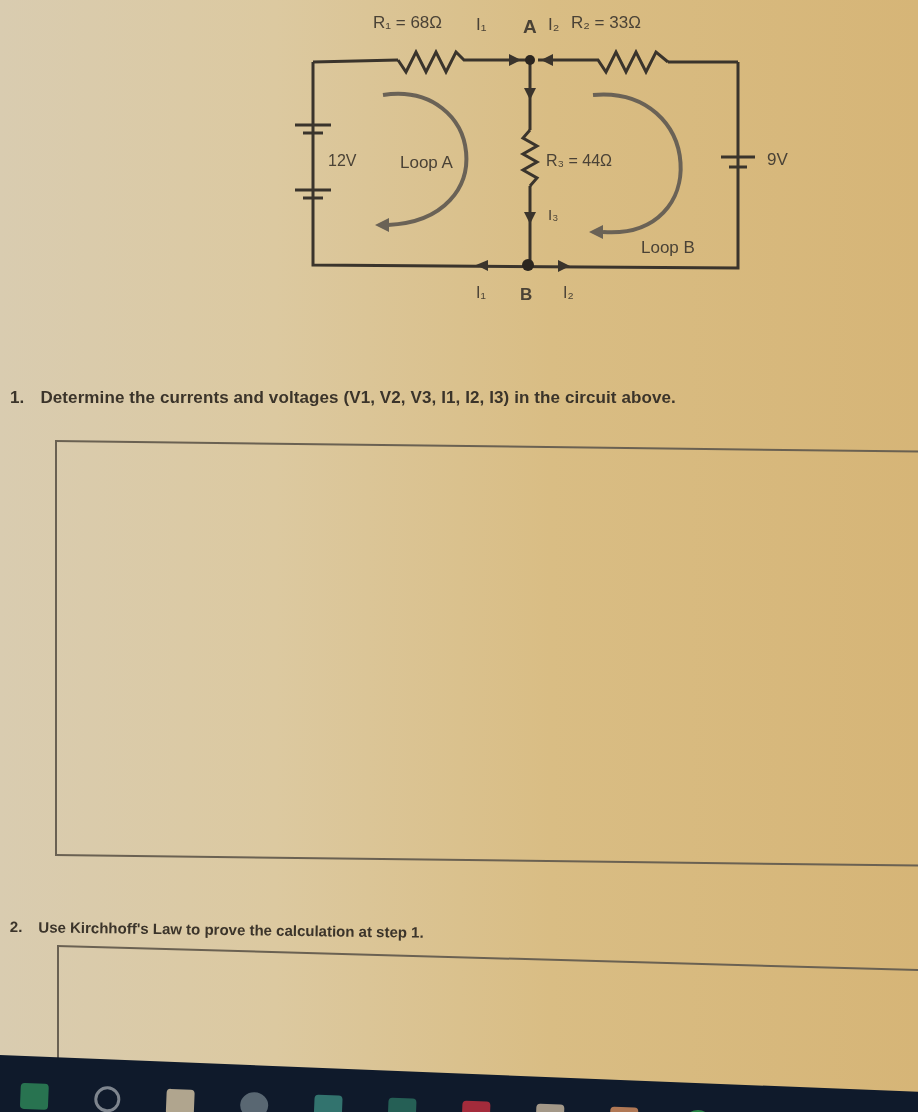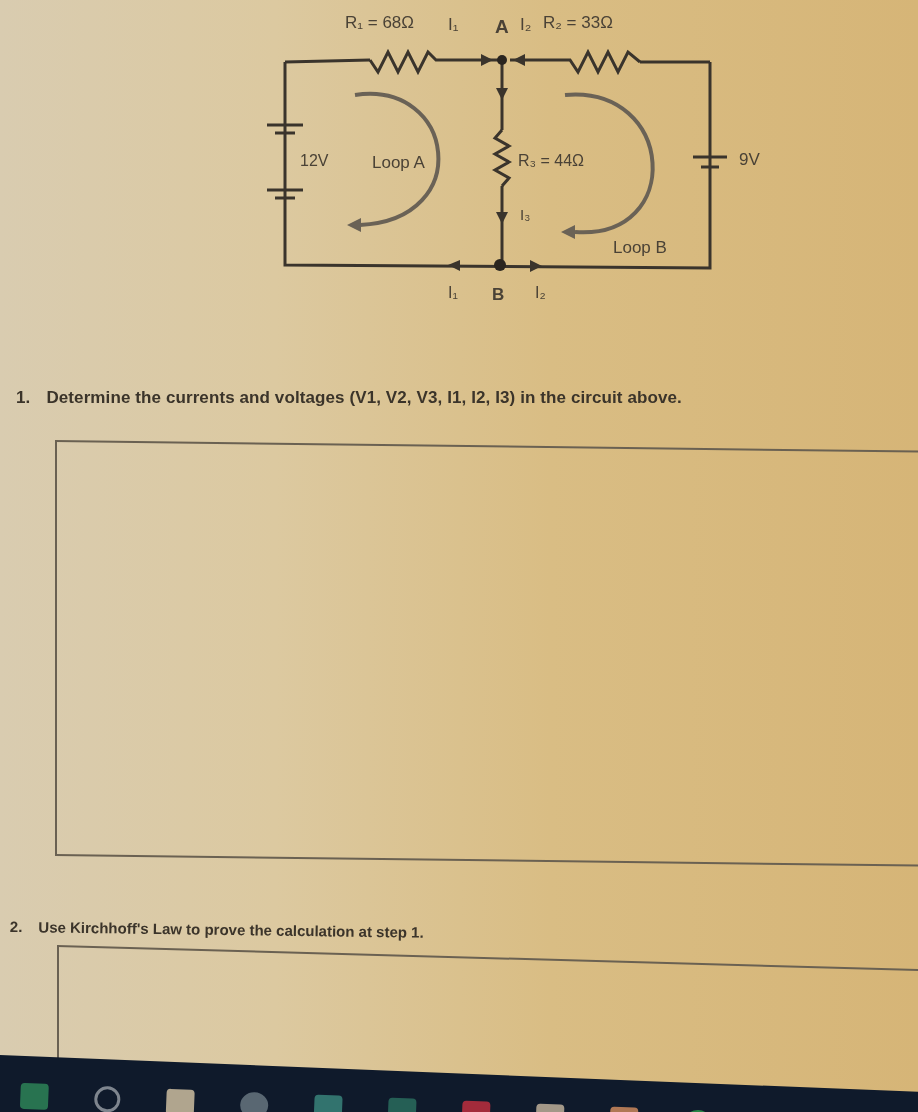--- a/index.html
+++ b/index.html
@@ -2,24 +2,24 @@
 <html><head>
 <meta charset="utf-8">
 <style>
   html, body { margin:0; padding:0; }
   body {
     width:918px; height:1112px; overflow:hidden; position:relative;
     background: linear-gradient(90deg, #d9ccb0 0%, #dcc9a0 30%, #d9bd84 60%, #d6b577 100%);
     font-family: "Liberation Sans", sans-serif;
     color:#3a3328;
   }
-  .circuit { position:absolute; left:245px; top:0; width:520px; height:310px; }
+  .circuit { position:absolute; left:273px; top:0; width:520px; height:310px; }
   .circuit svg { width:100%; height:100%; }
   .lbl { font-family:"Liberation Sans", sans-serif; fill:#4a4236; }
-  .q1 { position:absolute; left:16px; top:388px; font-size:17px; font-weight:bold; color:#3b342a; white-space:nowrap; letter-spacing:0.1px; }
+  .q1 { position:absolute; left:10px; top:388px; font-size:17px; font-weight:bold; color:#3b342a; white-space:nowrap; letter-spacing:0.1px; }
   .q1 .num { margin-right:16px; }
   .box1 { position:absolute; left:55px; top:440px; width:900px; height:412px; border-left:2px solid #6a6152; border-top:2px solid #6a6152; border-bottom:2px solid #6a6152; transform: skewY(0.7deg); transform-origin:left top; }
   .q2 { position:absolute; left:10px; top:918px; font-size:15px; font-weight:bold; color:#3b342a; white-space:nowrap; transform: rotate(0.8deg); transform-origin:left top;}
   .q2 .num { margin-right:16px; }
   .box2 { position:absolute; left:57px; top:945px; width:900px; height:140px; border-left:2px solid #6a6152; border-top:2px solid #6a6152; transform: skewY(1.6deg); transform-origin:left top; }
   .taskbar { position:absolute; left:0; top:1055px; width:960px; height:80px; background:#0f1a2b; transform: rotate(2.3deg); transform-origin:left top; display:flex; align-items:center; gap:46px; padding-left:22px; box-sizing:border-box; }
   .tb-icon { width:28px; height:26px; border-radius:4px; opacity:0.8; }
 </style>
 </head>
 <body>

